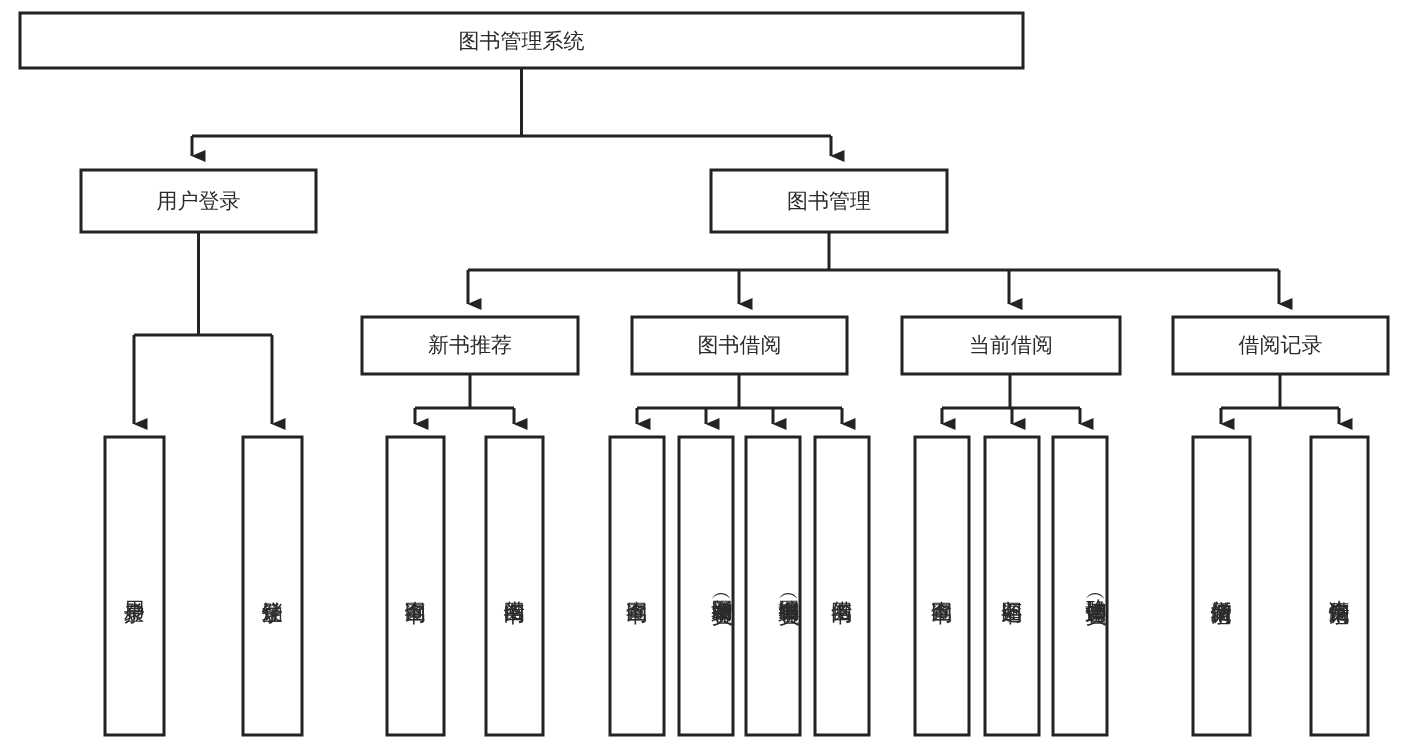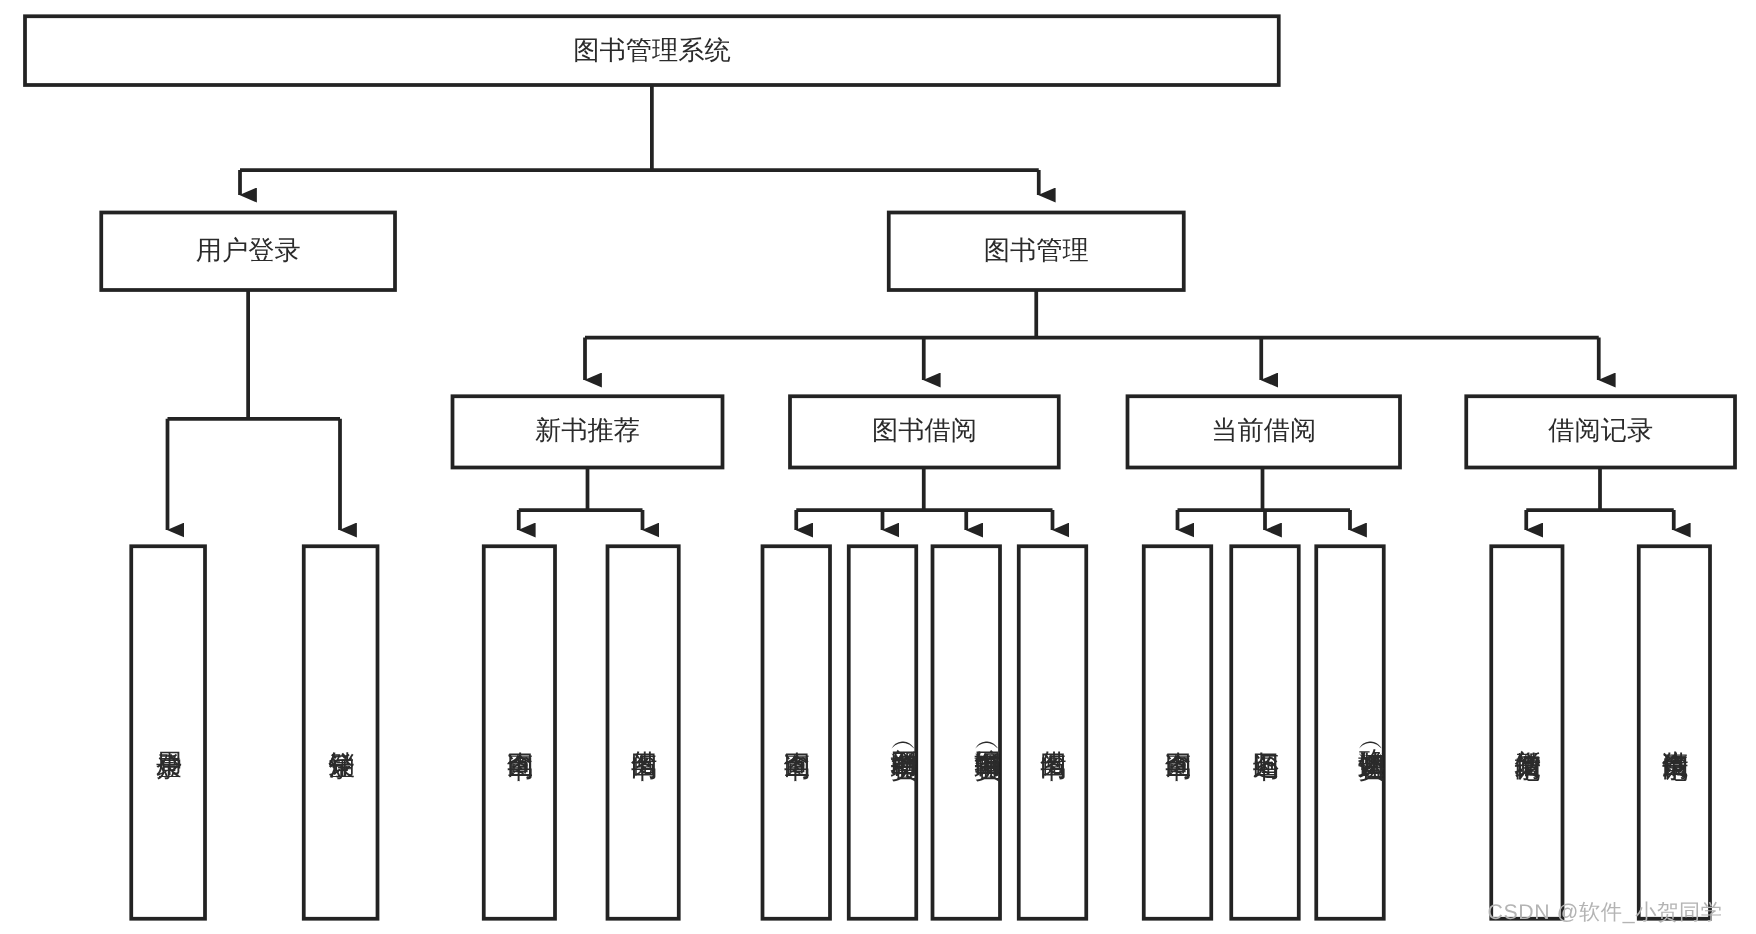--- a/index.html
+++ b/index.html
@@ -198,15 +198,14 @@
   <div class="node-label-v" style="left:610px;  top:437px; width:54px; height:298px;">查询图书</div>
   <div class="node-label-v" style="left:679px;  top:437px; width:54px; height:298px; align-items:flex-start;">新增图书（管理员）</div>
   <div class="node-label-v" style="left:746px;  top:437px; width:54px; height:298px; align-items:flex-start;">编辑图书（管理员）</div>
   <div class="node-label-v" style="left:815px;  top:437px; width:54px; height:298px;">借阅图书</div>
   <div class="node-label-v" style="left:915px;  top:437px; width:54px; height:298px;">查询图书</div>
   <div class="node-label-v" style="left:985px;  top:437px; width:54px; height:298px;">归还图书</div>
   <div class="node-label-v" style="left:1053px; top:437px; width:54px; height:298px; align-items:flex-start;">确认归还（管理员）</div>
   <div class="node-label-v" style="left:1193px; top:437px; width:57px; height:298px;">新增借阅记录</div>
   <div class="node-label-v" style="left:1311px; top:437px; width:57px; height:298px;">查询借阅记录</div>
 
-  <div class="watermark">CSDN @软件_小贺同学</div>
 
 </div>
 
 </body></html>

